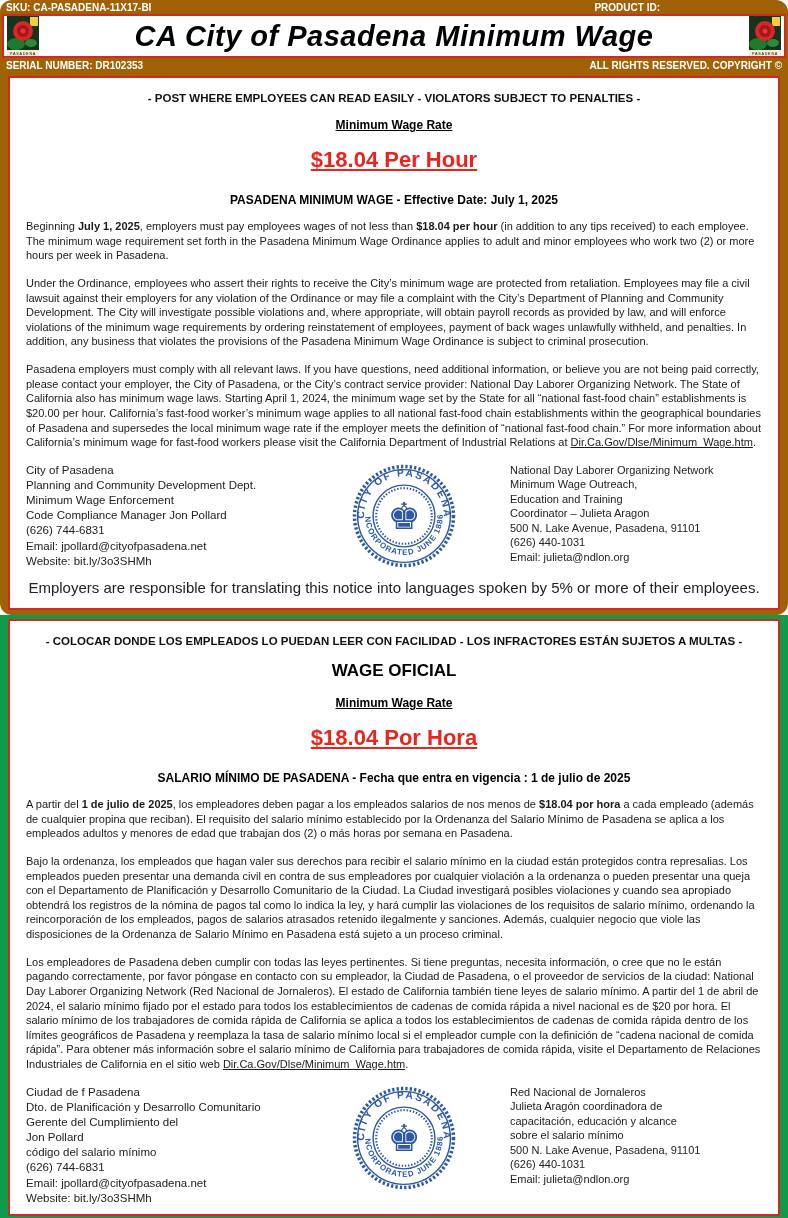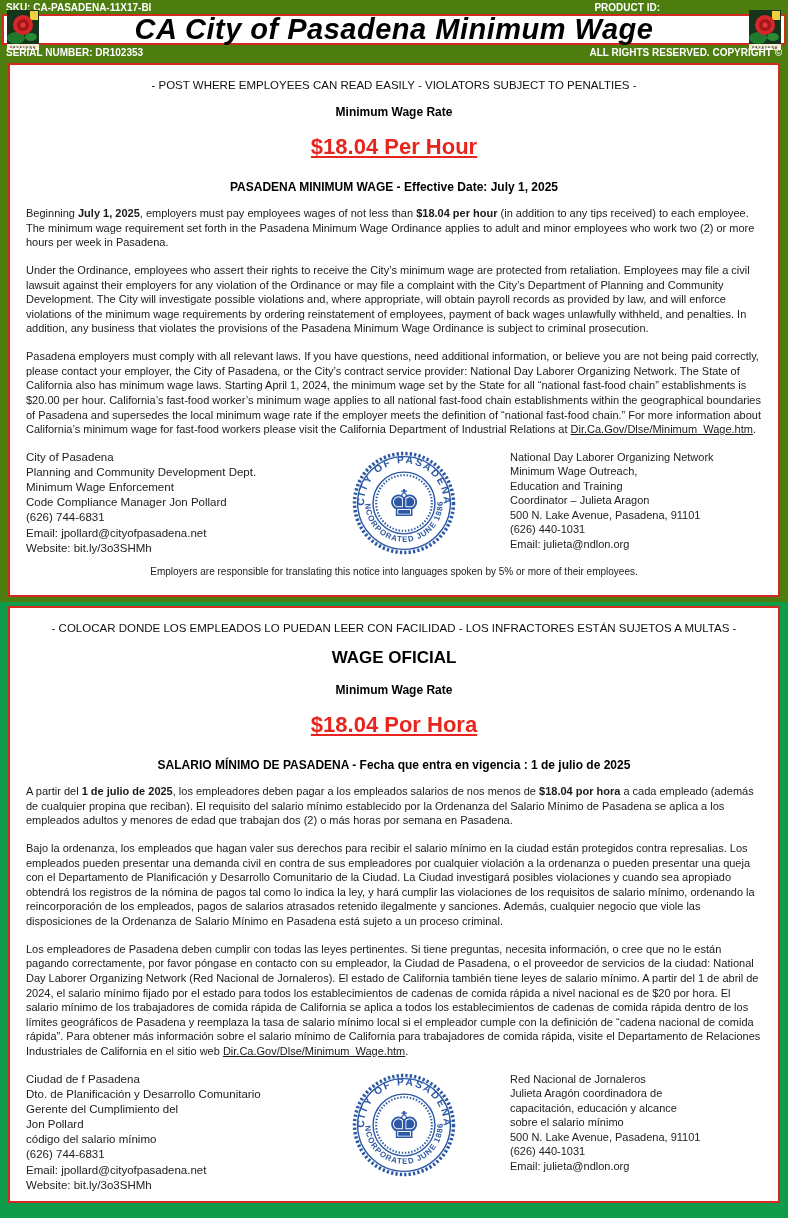--- a/index.html
+++ b/index.html
@@ -4,59 +4,59 @@
 <style>
   * { margin:0; padding:0; box-sizing:border-box; }
   html,body { width:788px; }
   body {
     height:1218px;
     font-family:"Liberation Sans", sans-serif;
     display:flex; flex-direction:column;
     background:#fff;
     overflow:hidden;
   }
-  .bg-top { background:#4d7c0f; padding-bottom:5px; }
+  .bg-top { background:#a16207; padding-bottom:5px;border-radius:12px; }
   .bg-bottom { background:#0f9b4a; flex:1; display:flex; flex-direction:column; }
 
   .strip {
     display:flex; justify-content:space-between; align-items:center;
     color:#fff; font-weight:bold; font-size:10px; line-height:1.1;
     padding:2px 6px 1px;
   }
   .strip .mid-right { margin-right:122px; }
 
   .title-band {
     background:#fff; border:2px solid #d22a22; margin:0 2px;
-    height:31px; display:flex; align-items:center; padding:0 3px;
+    height:44px; display:flex; align-items:center; padding:0 3px;
   }
   .poster-title {
     flex:1; text-align:center;
     font-size:29px; font-weight:bold; font-style:italic;
     color:#000; letter-spacing:.5px; white-space:nowrap;
   }
 
   .section {
     background:#fff; border:2px solid #d22a22; margin:4px 8px 0;
     padding:8px 16px 8px;
   }
   .section.en { min-height:534px; }
   .section.es { min-height:540px; }
 
-  .post-line { text-align:center; font-size:11.5px; color:#111; margin:6px 0 14px; }
+  .post-line { text-align:center; font-size:11.5px; color:#111; margin:6px 0 14px;font-weight:bold; }
   .official  { text-align:center; font-size:17px; font-weight:bold; color:#000; margin-bottom:15px; }
-  .rate-label{ text-align:center; font-size:12px; font-weight:bold; margin-bottom:15px; }
+  .rate-label{ text-align:center; font-size:12px; font-weight:bold; text-decoration:underline; margin-bottom:15px; }
   .amount    { text-align:center; font-size:22px; font-weight:bold; color:#e8251d; text-decoration:underline; margin-bottom:20px; }
   .effective { text-align:center; font-size:12px; font-weight:bold; margin-bottom:12px; }
   .para      { font-size:11px; line-height:1.33; color:#1a1a1a; margin-bottom:13px; }
 
   .contacts { display:flex; align-items:flex-start; margin-top:4px; }
   .contact-left  { width:272px; font-size:11.5px; line-height:1.32; color:#222; }
   .contact-right { width:252px; font-size:11px; line-height:1.32; color:#222; text-align:left; }
   .seal-wrap { flex:1; display:flex; justify-content:center; align-items:center; }
-  .translate { text-align:center; font-size:10px; color:#222; margin-top:10px; }
+  .translate { text-align:center; font-size:15px; color:#222; margin-top:10px; }
 </style>
 </head>
 <body>
 
 <div class="bg-top">
 
   <div class="strip">
     <span>SKU: CA-PASADENA-11X17-BI</span>
     <span class="mid-right">PRODUCT ID:</span>
   </div>

